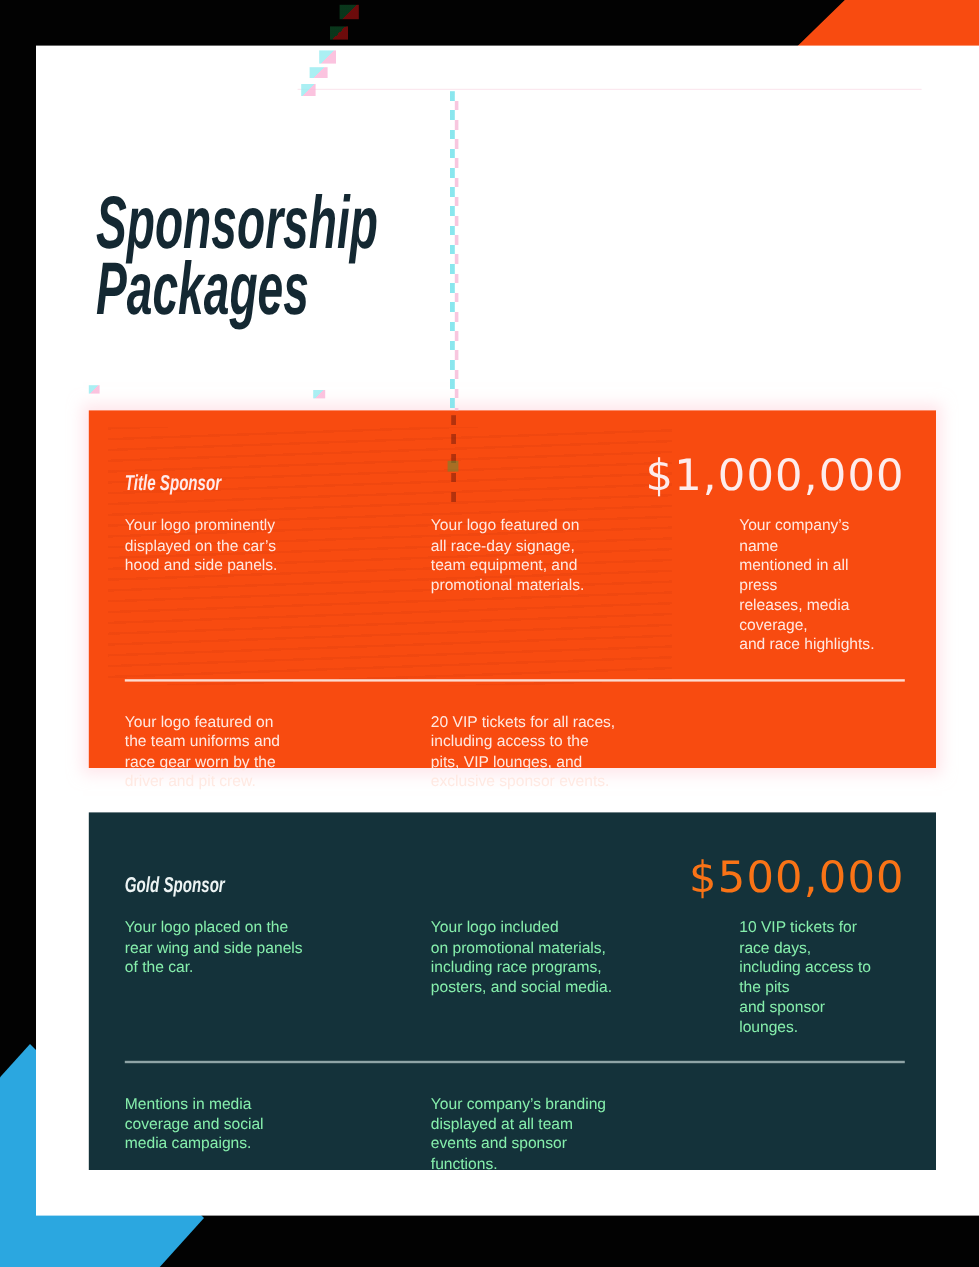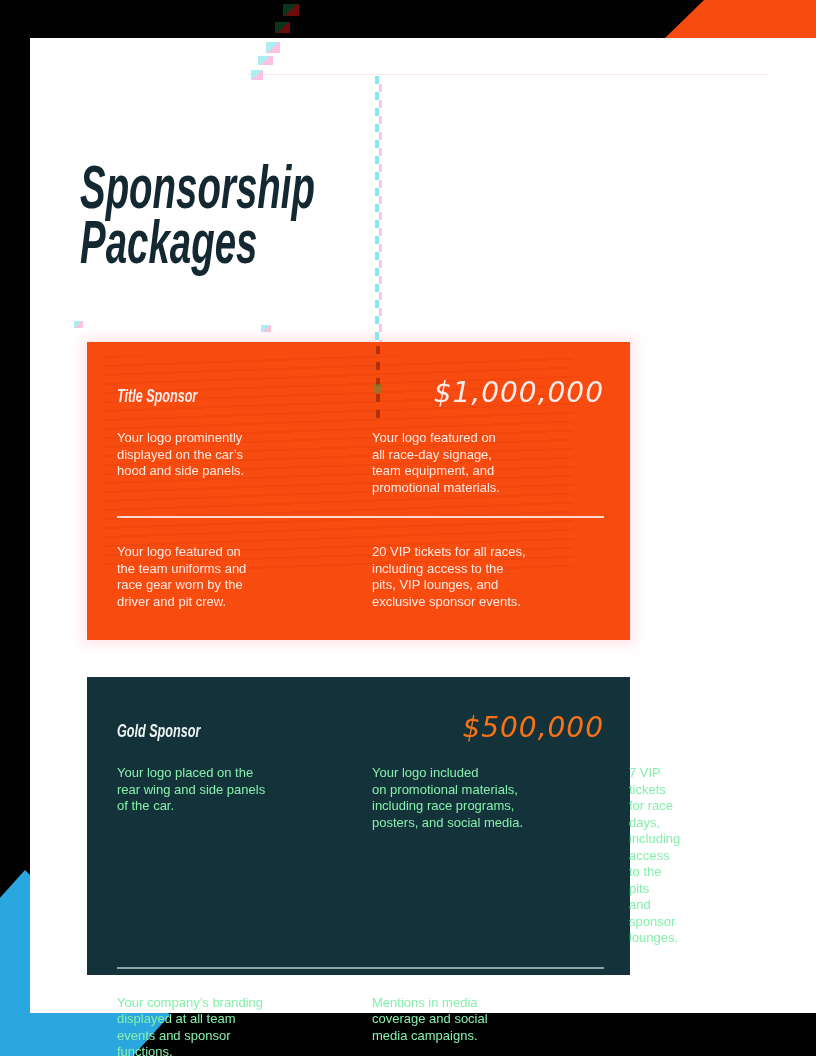--- a/index.html
+++ b/index.html
@@ -18,35 +18,35 @@
   .page{position:absolute;left:30px;top:38px;width:755px;height:975px;
     background:var(--page_white,#ffffff);z-index:2;padding-left:38px;}
   
   .page-title{
     position:absolute;left:50px;top:121px;
     font-size:62px;line-height:55px;font-weight:bold;font-style:italic;
     color:var(--heading_teal,#142832);
     transform:scaleX(0.62);transform-origin:left top;white-space:nowrap;
   }
   
-  .card{position:absolute;left:57px;width:543px;height:298px;box-sizing:border-box;
+  .card{position:absolute;left:44px;width:706px;height:298px;box-sizing:border-box;
     padding:34px 26px 0 30px;}
   .orange-card{top:304px;background:var(--orange,#f84b10);
     box-shadow:0 0 12px 5px rgba(255,205,215,0.5);}
   .dark-card{top:639px;background:var(--dark_teal,#14323a);}
   .orange-card::after{content:"";position:absolute;left:16px;top:14px;width:470px;height:215px;
     background:repeating-linear-gradient(178deg,rgba(120,10,0,0.06) 0 2px,transparent 2px 9px);
     pointer-events:none;}
   .card-header{display:flex;justify-content:space-between;align-items:baseline;
     height:40px;margin-bottom:14px;position:relative;z-index:2;}
   .tier{font-size:18px;font-weight:bold;font-style:italic;
     transform:scaleX(0.70);transform-origin:left bottom;white-space:nowrap;}
   .orange-card .tier{color:#ffeaea;}
   .dark-card .tier{color:#edf4f4;}
-  .price{font-family:"DejaVu Sans",sans-serif;font-style:italic;font-size:28px;
+  .price{font-family:"DejaVu Sans",sans-serif;font-size:36px;
     font-weight:400;white-space:nowrap;letter-spacing:1px;margin-left:31px;}
   .orange-card .price{color:#fdecec;}
   .dark-card .price{color:#f97316;}
   .benefit-grid{display:grid;grid-template-columns:209px 211px 1fr;position:relative;z-index:2;gap:46px;}
   .benefit{font-size:13px;line-height:16.5px;white-space:pre-line;min-height:66px;
     padding-right:14px;}
   .orange-card .benefit{color:#ffe9e2;}
   .dark-card .benefit{color:#86efac;}
   .divider{height:2px;border:none;margin:20px 0 26px 0;position:relative;z-index:2;}
   .orange-card .divider{background:rgba(255,255,255,0.8);}
@@ -89,20 +89,24 @@
       <span class="price">$1,000,000</span>
     </div>
     <div class="benefit-grid">
       <div class="benefit">Your logo prominently
 displayed on the car’s
 hood and side panels.</div>
       <div class="benefit">Your logo featured on
 all race-day signage,
 team equipment, and
 promotional materials.</div>
+      <div class="benefit">Your company’s name
+mentioned in all press
+releases, media coverage,
+and race highlights.</div>
     </div>
     <hr class="divider">
     <div class="benefit-grid">
       <div class="benefit">Your logo featured on
 the team uniforms and
 race gear worn by the
 driver and pit crew.</div>
       <div class="benefit">20 VIP tickets for all races,
 including access to the
 pits, VIP lounges, and
@@ -116,33 +120,33 @@
       <span class="price">$500,000</span>
     </div>
     <div class="benefit-grid">
       <div class="benefit">Your logo placed on the
 rear wing and side panels
 of the car.</div>
       <div class="benefit">Your logo included
 on  promotional materials,
 including race programs,
 posters, and social media.</div>
-      <div class="benefit">7 VIP tickets for race days,
+      <div class="benefit">10 VIP tickets for race days,
 including access to the pits
 and sponsor lounges.</div>
     </div>
     <hr class="divider">
     <div class="benefit-grid">
+      <div class="benefit">Mentions in media
+coverage and social
+media campaigns.</div>
       <div class="benefit">Your company’s branding
 displayed at all team
 events and sponsor
 functions.</div>
-      <div class="benefit">Mentions in media
-coverage and social
-media campaigns.</div>
       <div class="benefit"></div>
     </div>
   </div>
 </div>
 
 <div class="artifact guide-cyan"></div>
 <div class="artifact guide-pink"></div>
 <div class="artifact guide-dark"></div>
 <div class="artifact fleck-green"></div>
 <div class="artifact hline"></div>

